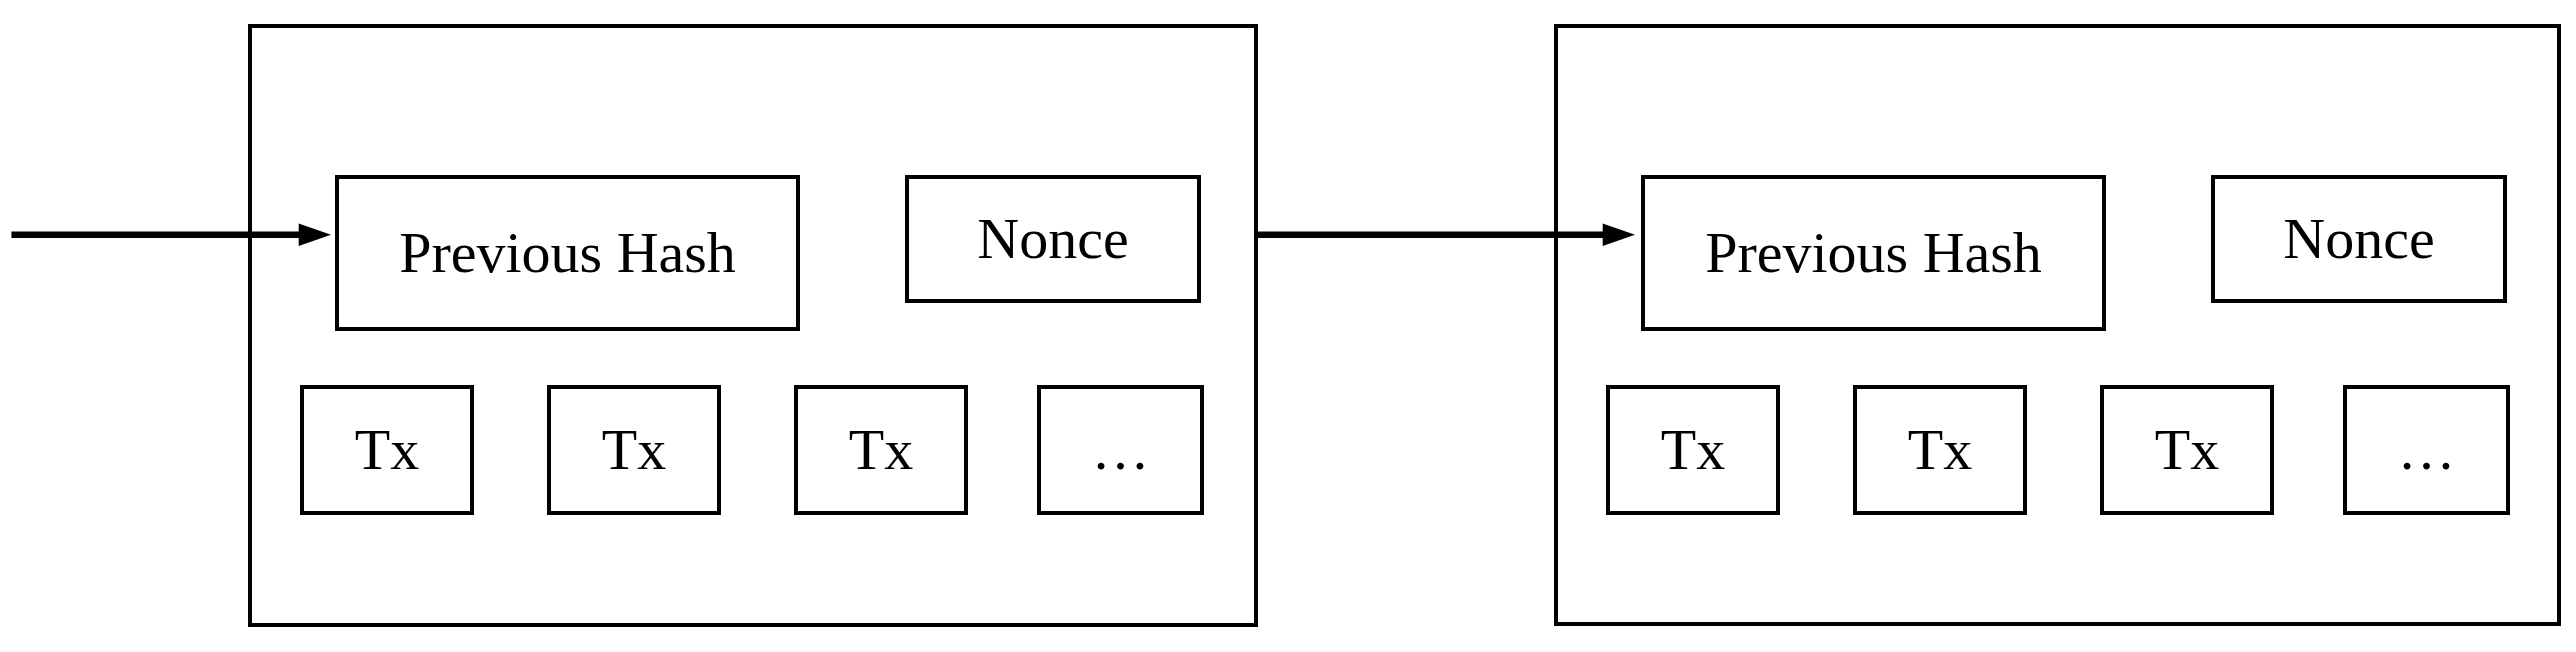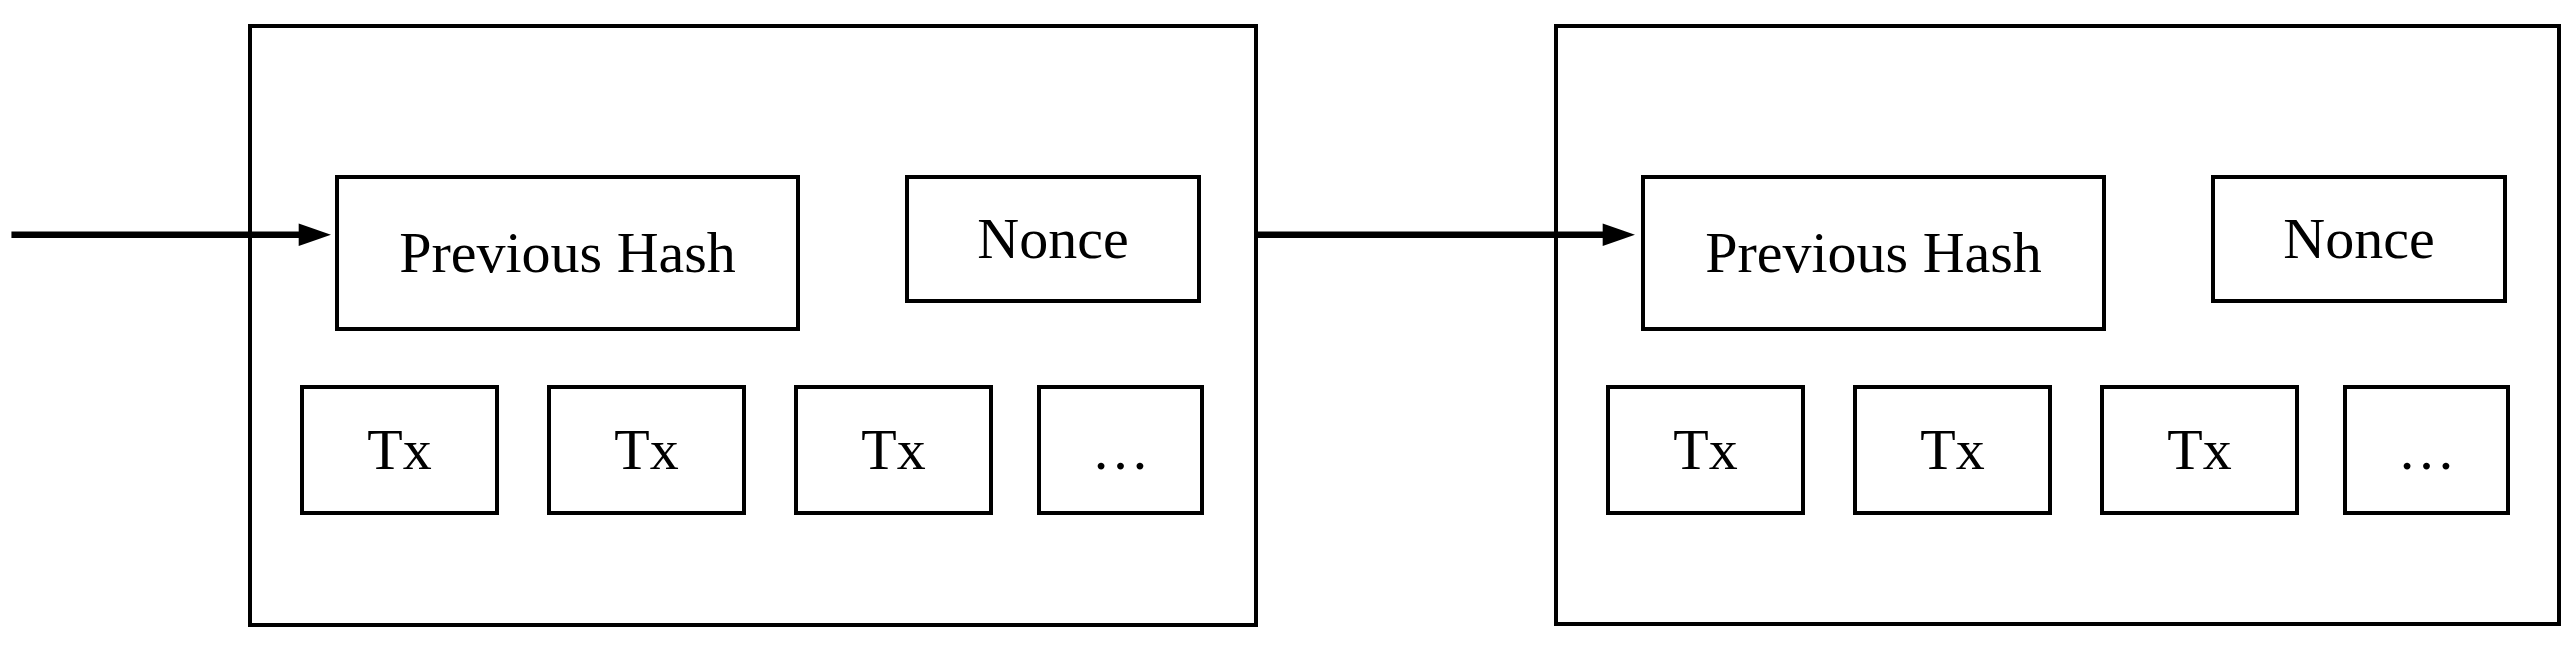--- a/index.html
+++ b/index.html
@@ -31,21 +31,21 @@
     display: flex;
     align-items: center;
     justify-content: center;
     font-size: 58px;
     line-height: 58px;
     white-space: nowrap;
     background: transparent;
   }
   .prev-hash { left: 83px; top: 147px; width: 465px; height: 156px; }
   .nonce     { left: 653px; top: 147px; width: 296px; height: 128px; }
-  .tx        { top: 357px; width: 199px; height: 130px; }
+  .tx        { top: 357px; width: 174px; height: 130px; }
   .tx-1 { left: 48px; }
   .tx-2 { left: 295px; }
   .tx-3 { left: 542px; }
   .tx-more { left: 785px; top: 357px; width: 167px; height: 130px; }
   .arrow-layer {
     position: absolute;
     left: 0; top: 0;
     width: 2576px;
     height: 652px;
     pointer-events: none;

